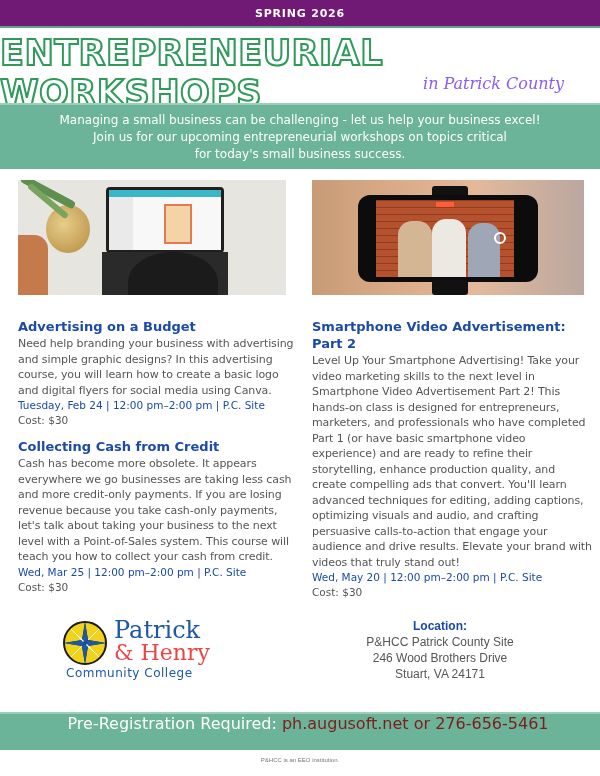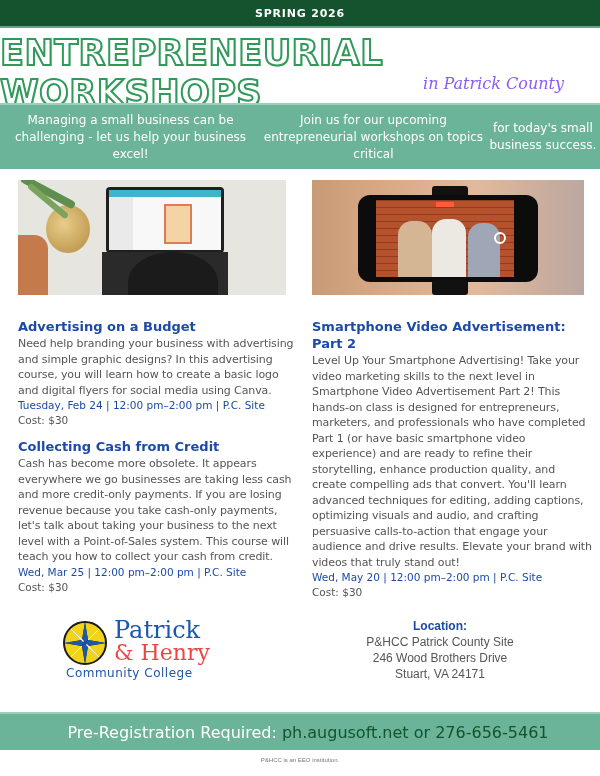--- a/index.html
+++ b/index.html
@@ -1,21 +1,21 @@
 <!DOCTYPE html>
 <html><head>
 <meta charset="utf-8">
 <style>
   * { box-sizing: border-box; margin: 0; padding: 0; }
   html, body { width: 600px; height: 776px; background: #ffffff; overflow: hidden; }
   body { font-family: "Liberation Sans", sans-serif; color: #555; position: relative; }
 
   .top-bar {
     position: absolute; left: 0; top: 0; width: 600px; height: 28px;
-    background: #14532d; border-bottom: 2px solid #5ea58b;
+    background: #701a75; border-bottom: 2px solid #5ea58b;
     display: flex; align-items: center; justify-content: center;
   }
   .top-bar span {
     color: #ffffff; font-weight: bold; font-size: 11px; letter-spacing: 0.8px;
     font-family: "DejaVu Sans", sans-serif;
   }
 
   .title {
     position: absolute; left: 0; top: 33px; width: 600px; text-align: left;
     font-family: "DejaVu Sans", sans-serif; font-weight: bold;
@@ -26,21 +26,21 @@
   }
   .subtitle {
     position: absolute; right: 36px; top: 74px;
     font-family: "DejaVu Serif", serif; font-style: italic;
     font-size: 16px; color: #8b5cf6;
   }
 
   .intro-band {
     position: absolute; left: 0; top: 103px; width: 600px; height: 66px;
     background: #6bb399; border-top: 2px solid #9ccfb8;
-    display: flex; flex-direction: row; align-items: center; justify-content: center;
+    display: flex; flex-direction: column; align-items: center; justify-content: center;
   }
   .intro-band div {
     color: #ffffff; font-size: 12px; line-height: 17px; text-align: center;
     font-family: "DejaVu Sans", sans-serif;
   }
 
   .photo {
     position: absolute; top: 180px; height: 115px; overflow: hidden;
   }
   .photo-left { left: 18px; width: 268px; background: #e7e5e0; }
@@ -88,25 +88,25 @@
   .logo-name2 { position: absolute; left: 52px; top: 23px; font-family: "DejaVu Serif", serif; color: #ef4444; font-size: 22px; line-height: 24px; }
   .logo-cc { position: absolute; left: 4px; top: 48px; font-family: "DejaVu Sans", sans-serif; color: #1c57a8; font-size: 12px; letter-spacing: 0.5px; }
 
   .location { position: absolute; left: 340px; top: 618px; width: 200px; text-align: center; }
   .loc-label { color: #1b4aa8; font-weight: bold; font-size: 12px; line-height: 16px; font-family: "Liberation Sans", sans-serif; }
   .loc-line { color: #555; font-size: 12px; line-height: 16px; font-family: "Liberation Sans", sans-serif; }
 
   .reg-band {
     position: absolute; left: 0; top: 712px; width: 600px; height: 38px;
     background: #6bb399; border-top: 2px solid #9ccfb8;
-    display: flex; align-items: center; justify-content: center;
+    display: flex; align-items: flex-start; justify-content: center;
     font-family: "DejaVu Sans", sans-serif; font-size: 16px; padding-left: 16px;
   }
   .reg-label { color: #ffffff; margin-right: 5px; }
-  .reg-contact { color: #14532d; }
+  .reg-contact { color: #7f1d1d; }
 
   .eeo { position: absolute; left: 0; top: 757px; width: 600px; text-align: center; font-size: 6px; color: #777; font-family: "Liberation Sans", sans-serif; }
 </style>
 </head>
 <body>
 
 <div class="top-bar">
   <span>SPRING 2026</span>
 </div>
 

